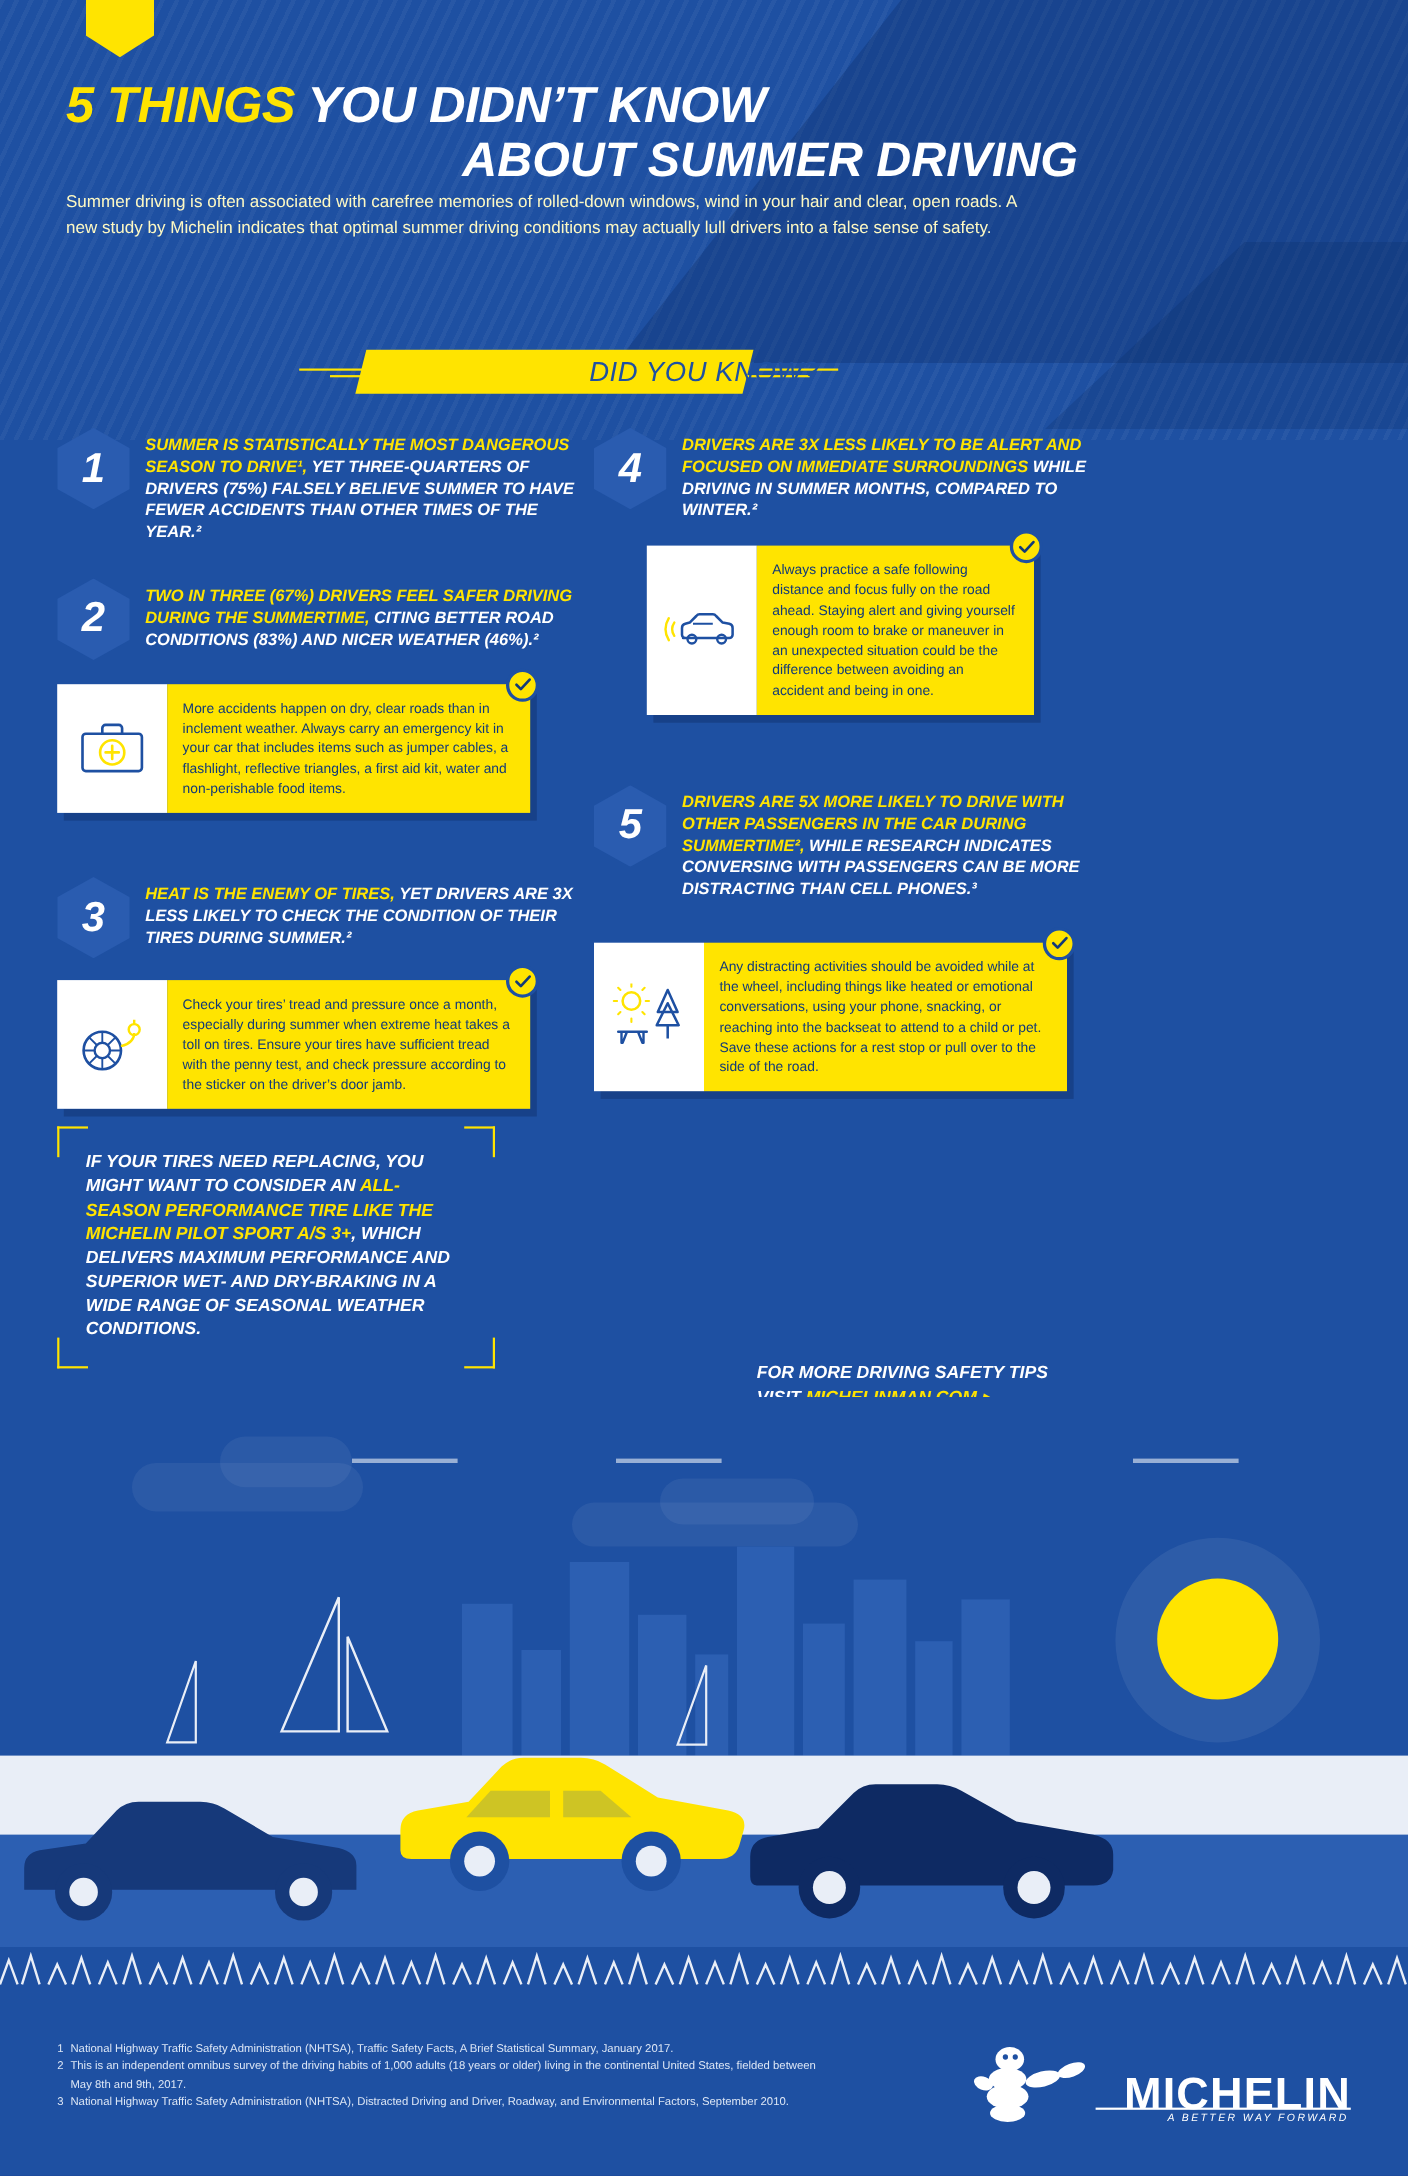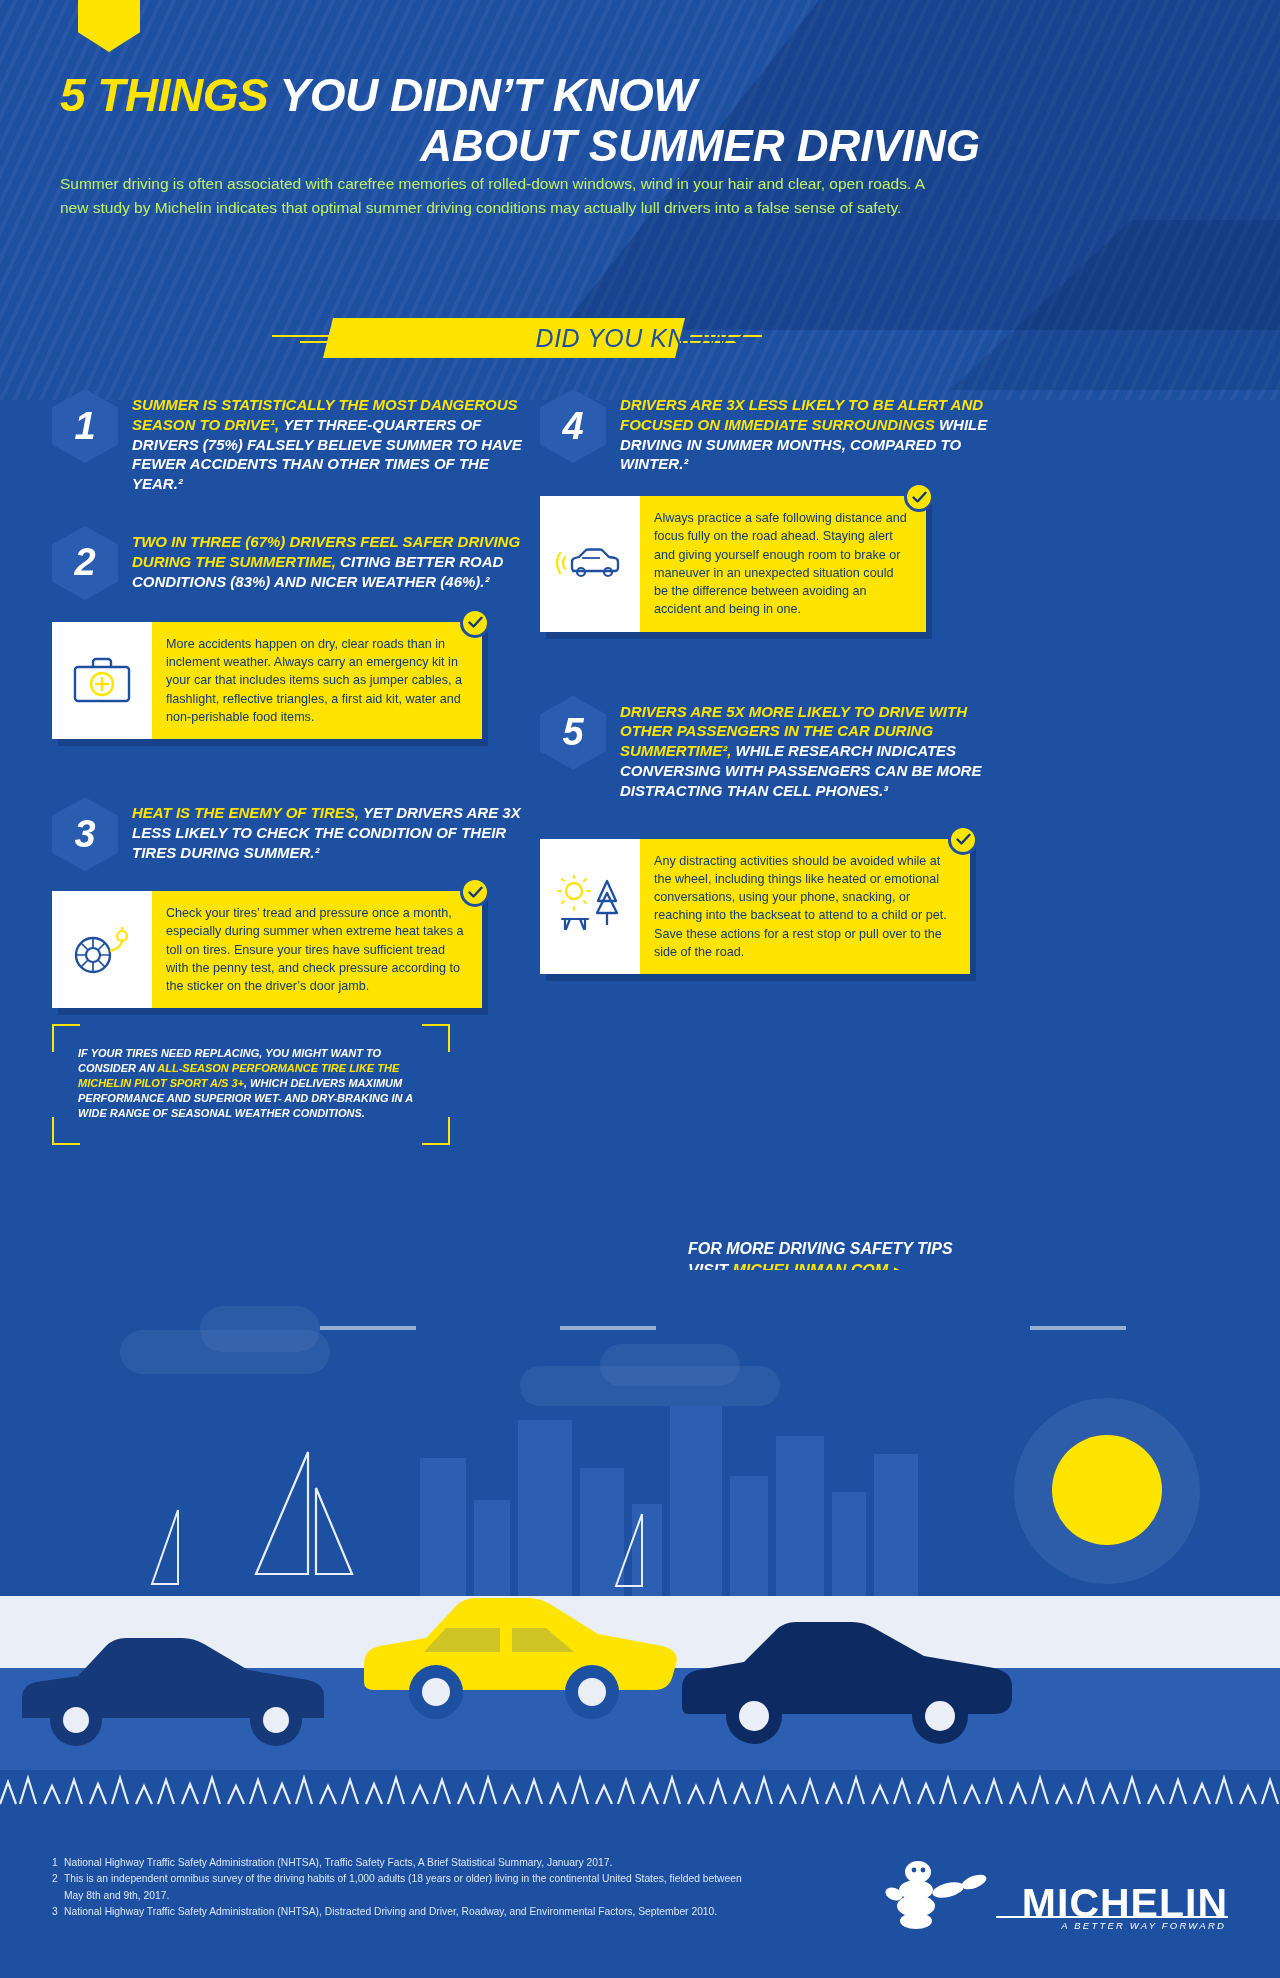--- a/index.html
+++ b/index.html
@@ -35,21 +35,21 @@
     background:#ffe400; clip-path:polygon(0 0,100% 0,100% 62%,50% 100%,0 62%);
   }
 
   
   .title-wrap { position:absolute; left:60px; top:72px; width:920px; }
   .title-l1 { font-size:46px; font-weight:bold; font-style:italic; letter-spacing:-.5px; line-height:1.02; }
   .title-l1 .yel { color:#ffe400; }
   .title-l1 .wht { color:#ffffff; }
   .title-l2 { font-size:44px; font-weight:bold; font-style:italic; color:#fff; line-height:1.12; margin-top:2px;text-align:right;}
 
-  .intro { position:absolute; left:60px; top:172px; width:880px; color:#bef264; font-size:15.5px; line-height:1.52;}
+  .intro { position:absolute; left:60px; top:172px; width:880px; color:#fef9c3; font-size:15.5px; line-height:1.52;}
   .intro p + p { margin-top:16px; }
 
   
   .dyk-wrap { position:absolute; left:0; top:318px; width:1280px; height:44px; }
   .dyk-band {
     position:absolute; left:328px; top:0; width:352px; height:40px;
     background:#ffe400; transform:skewX(-14deg);
   }
   .dyk-text {
     position:absolute; left:0; top:0; width:1280px; height:40px;
@@ -82,21 +82,21 @@
   .tip-body { background:#ffe400; color:#123a78; font-size:12.6px; line-height:1.45; padding:13px 16px 13px 14px; }
   .tip-check {
     position:absolute; right:-8px; top:-14px; width:30px; height:30px; border-radius:50%;
     background:#ffe400; border:3px solid #1e50a2; display:flex; align-items:center; justify-content:center;
   }
   .tip-check svg { display:block; }
 
   
   .callout {
     position:absolute; left:52px; top:1024px; width:398px; padding:22px 26px 24px 26px;
-    color:#fff; font-size:11px; font-weight:bold; font-style:italic; line-height:1.36;
+    color:#fff; font-size:16px; font-weight:bold; font-style:italic; line-height:1.36;
   }
   .callout .yel { color:#ffe400; }
   .cb { position:absolute; width:28px; height:28px; }
   .cb-tl { left:0; top:0; border-left:2px solid #ffe400; border-top:2px solid #ffe400; }
   .cb-tr { right:0; top:0; border-right:2px solid #ffe400; border-top:2px solid #ffe400; }
   .cb-bl { left:0; bottom:0; border-left:2px solid #ffe400; border-bottom:2px solid #ffe400; }
   .cb-br { right:0; bottom:0; border-right:2px solid #ffe400; border-bottom:2px solid #ffe400; }
 
   
   .cta { position:absolute; left:688px; top:1238px; color:#fff; font-size:16px; font-weight:bold; font-style:italic; line-height:1.35; }
@@ -224,21 +224,21 @@
 
   <div class="fact">
     <div class="hexnum">
       <span>4</span>
     </div>
     <div class="facttext">
       <span class="yel">DRIVERS ARE 3X LESS LIKELY TO BE ALERT AND FOCUSED ON IMMEDIATE SURROUNDINGS</span><span> WHILE DRIVING IN SUMMER MONTHS, COMPARED TO WINTER.²</span>
     </div>
   </div>
 
-  <div class="tip" style="margin-top:22px; width:386px;">
+  <div class="tip" style="margin-top:22px; width:352px;margin-left:48px;">
     <div class="tip-check">
       <svg width="15" height="13" viewBox="0 0 15 13">
           <path d="M1.5 6.5 L5.5 10.5 L13.5 1.8" fill="none" stroke="#123a78" stroke-width="2.4" stroke-linecap="round" stroke-linejoin="round"></path>
         </svg>
     </div>
     <div class="tip-icon">
       <svg width="70" height="50" viewBox="0 0 70 50">
         <path d="M18 32 h42 a3 3 0 0 0 3-3 v-6 a4 4 0 0 0 -3 -4 l-6 -1 l-6 -6 a4 4 0 0 0 -3 -1.5 h-12 a4 4 0 0 0 -3 1.5 l-6 6 l-4 1 a4 4 0 0 0 -3 4 v6 a3 3 0 0 0 3 3 z" fill="none" stroke="#1e50a2" stroke-width="2.3" stroke-linejoin="round"></path>
         <path d="M27 19 h18" stroke="#1e50a2" stroke-width="1.8"></path>
         <circle cx="26" cy="33" r="4" fill="none" stroke="#1e50a2" stroke-width="2.2"></circle>

